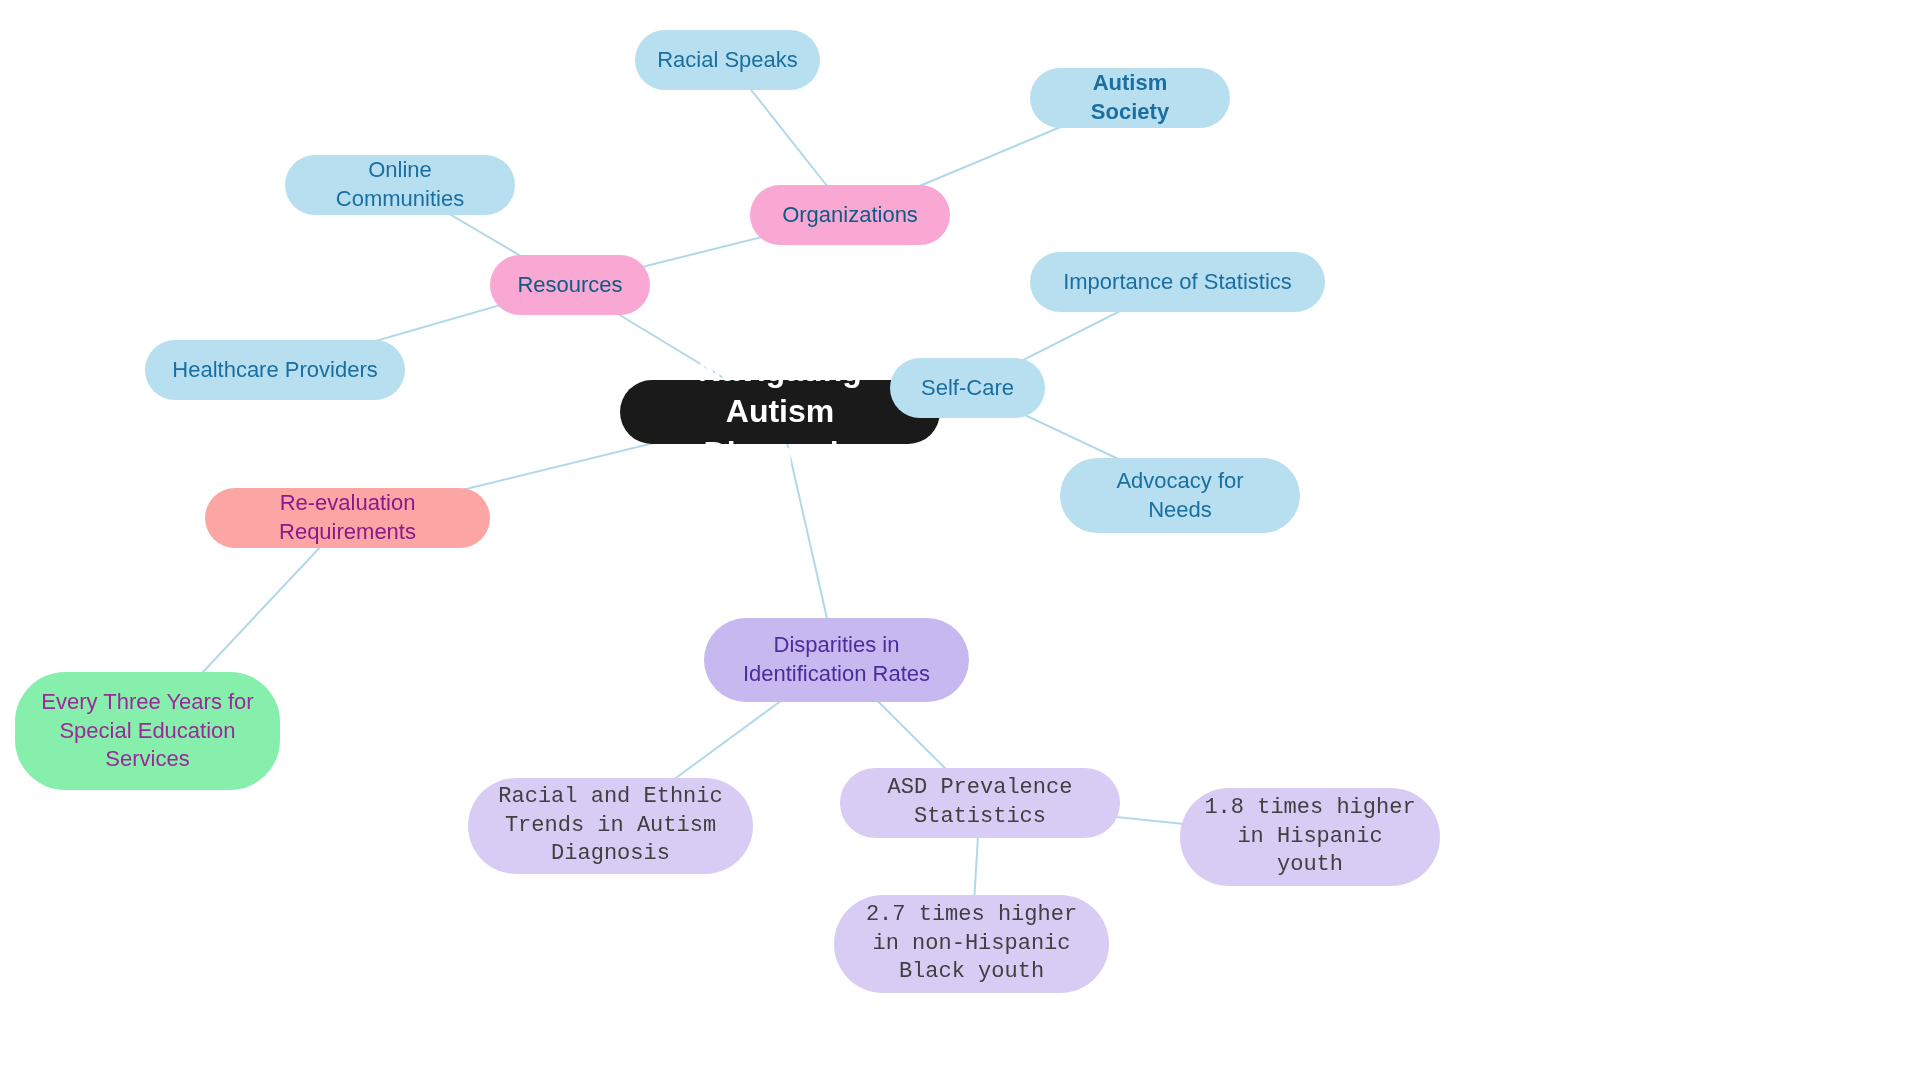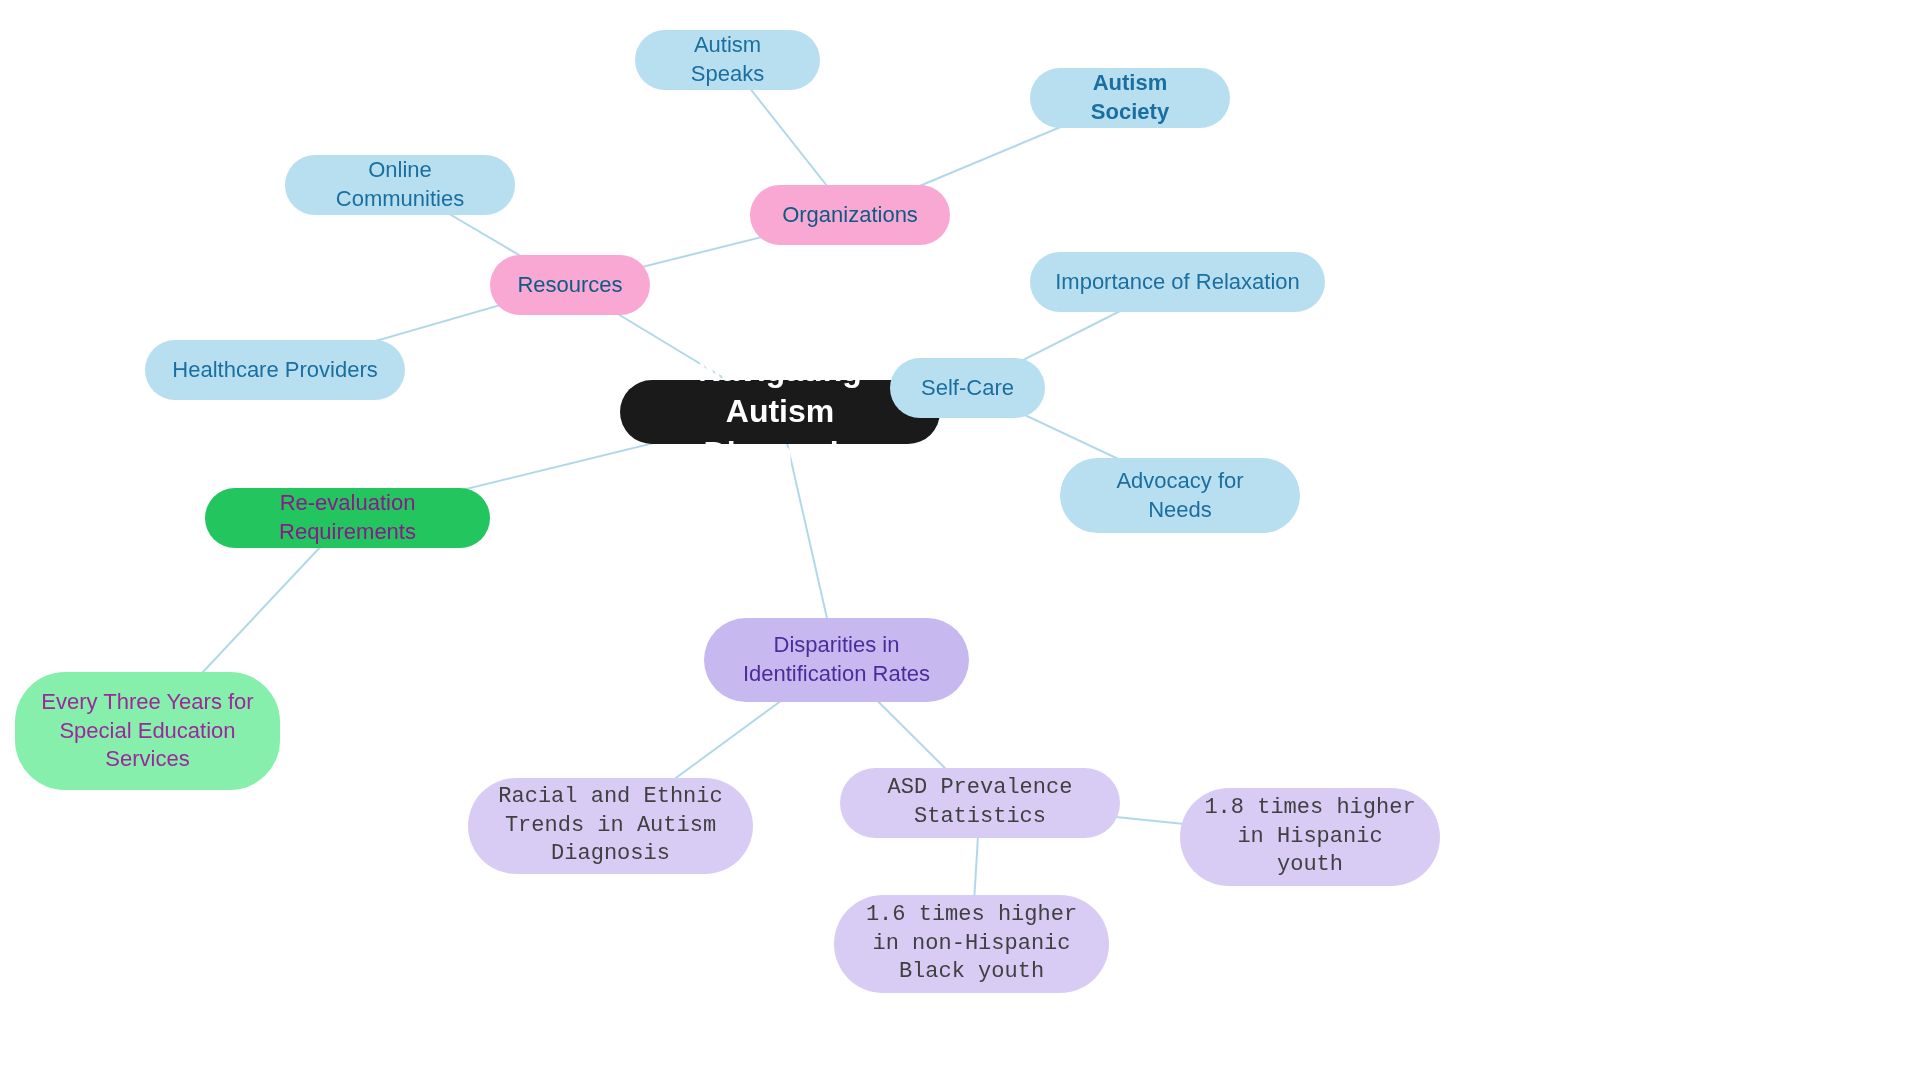--- a/index.html
+++ b/index.html
@@ -55,21 +55,21 @@
       border: none;
       text-align: center;
     }
     .node-purple-light {
       background: #d8ccf5;
       color: #404040;
       border: none;
       font-family: Liberation Mono, monospace;
     }
     .node-pink {
-      background: #22c55e;
+      background: #fca5a5;
       color: #8a1a8a;
       border: none;
     }
     .node-pink-light {
       background: #86efac;
       color: #9a2a9a;
       border: none;
     }
   </style>
 </head>
@@ -97,35 +97,35 @@
 <div class="node node-center" style="left:620px; top:380px; width:320px; height:64px;">Navigating Autism Diagnosis</div>
 
 <div class="node node-blue-dark" style="left:490px; top:255px; width:160px; height:60px;">Resources</div>
 
 <div class="node node-blue-dark" style="left:750px; top:185px; width:200px; height:60px;">Organizations</div>
 
 <div class="node node-blue" style="left:285px; top:155px; width:230px; height:60px;">Online Communities</div>
 
 <div class="node node-blue" style="left:145px; top:340px; width:260px; height:60px;">Healthcare Providers</div>
 
-<div class="node node-blue" style="left:635px; top:30px; width:185px; height:60px;">Autism Speaks</div>
+<div class="node node-blue" style="left:635px; top:30px; width:185px; height:60px;">Racial Speaks</div>
 
 <div class="node node-blue" style="left:1030px; top:68px; width:200px; height:60px;font-weight:bold;">Autism Society</div>
 
 <div class="node node-blue" style="left:890px; top:358px; width:155px; height:60px;">Self-Care</div>
 
-<div class="node node-blue" style="left:1030px; top:252px; width:295px; height:60px;">Importance of Relaxation</div>
+<div class="node node-blue" style="left:1030px; top:252px; width:295px; height:60px;">Importance of Statistics</div>
 
 <div class="node node-blue" style="left:1060px; top:458px; width:240px; height:75px;">Advocacy for Needs</div>
 
 <div class="node node-purple" style="left:704px; top:618px; width:265px; height:84px;">Disparities in Identification Rates</div>
 
 <div class="node node-pink" style="left:205px; top:488px; width:285px; height:60px;">Re-evaluation Requirements</div>
 
 <div class="node node-pink-light" style="left:15px; top:672px; width:265px; height:118px;">Every Three Years for Special Education Services</div>
 
 <div class="node node-purple-light" style="left:468px; top:778px; width:285px; height:96px;">Racial and Ethnic Trends in Autism Diagnosis</div>
 
 <div class="node node-purple-light" style="left:840px; top:768px; width:280px; height:70px;">ASD Prevalence Statistics</div>
 
 <div class="node node-purple-light" style="left:1180px; top:788px; width:260px; height:98px;">1.8 times higher in Hispanic youth</div>
 
-<div class="node node-purple-light" style="left:834px; top:895px; width:275px; height:98px;">1.6 times higher in non-Hispanic Black youth</div>
+<div class="node node-purple-light" style="left:834px; top:895px; width:275px; height:98px;">2.7 times higher in non-Hispanic Black youth</div>
 
 </body></html>

